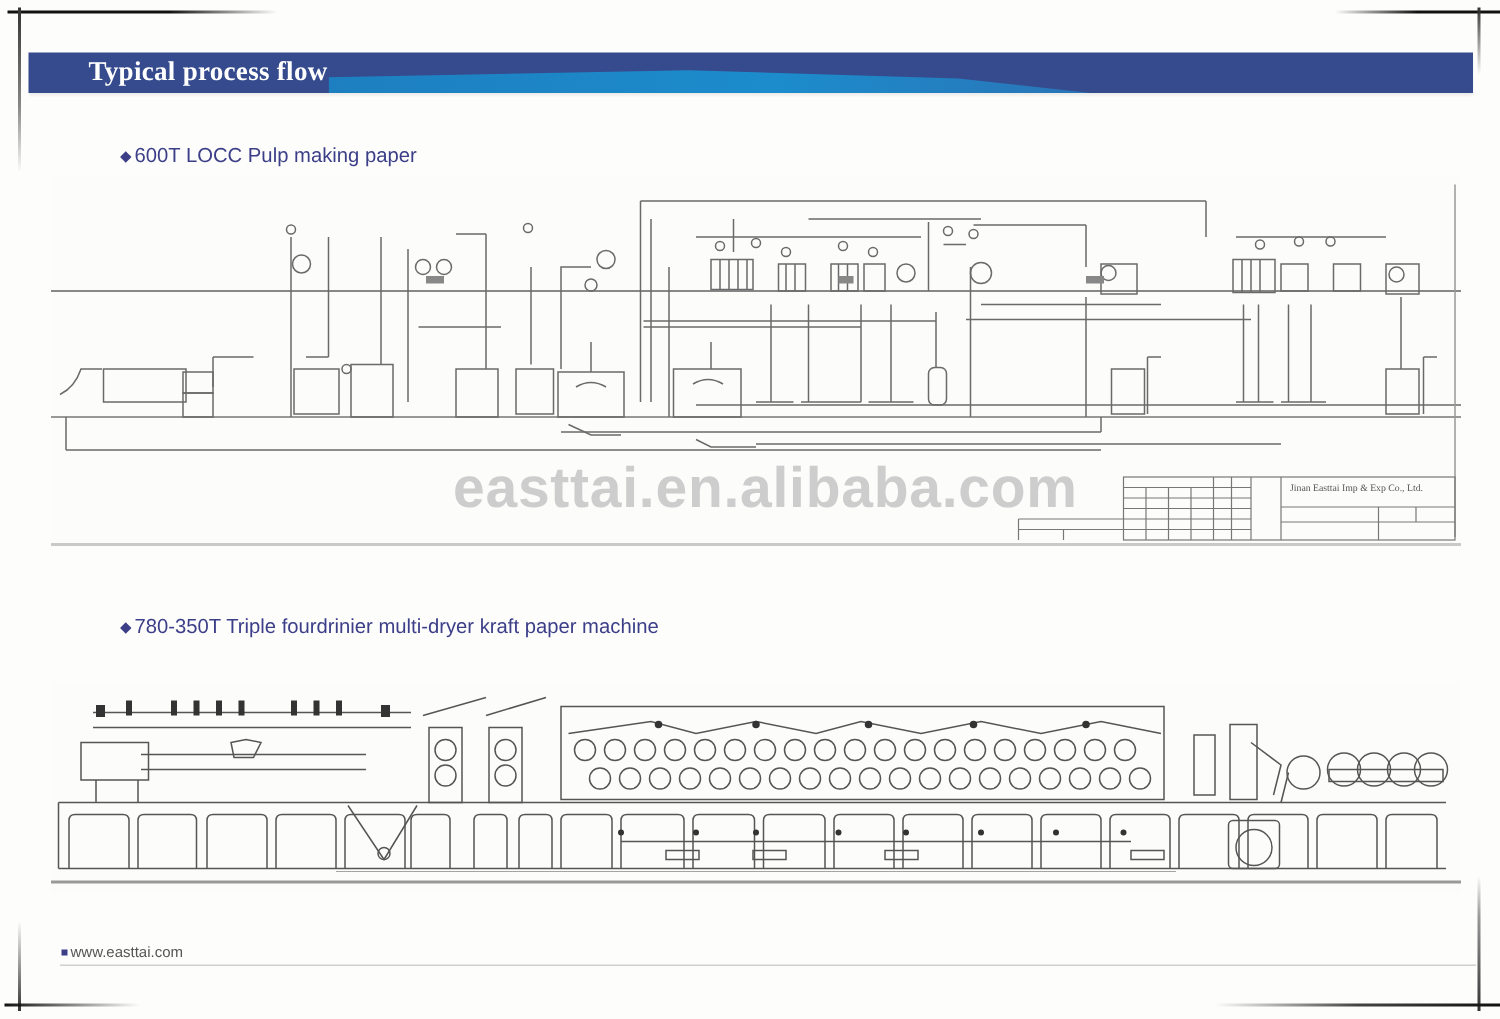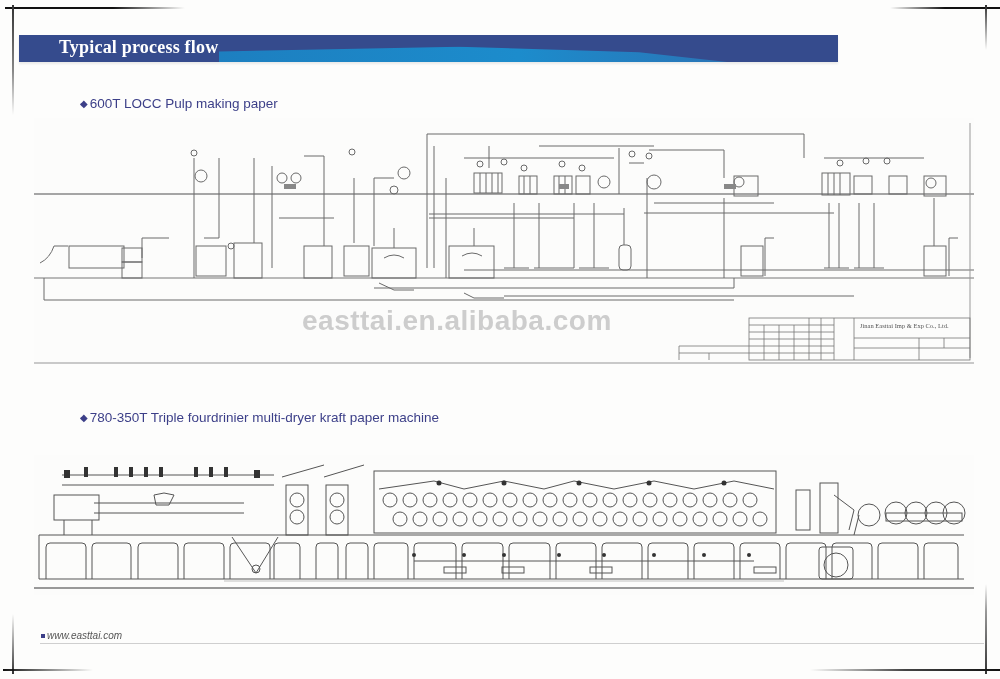--- a/index.html
+++ b/index.html
@@ -6,35 +6,35 @@
   body { width:1000px; height:679px; background:#fdfdfc; position:relative; overflow:hidden; font-family:"Liberation Sans", sans-serif; }
   .frame-top { position:absolute; left:5px; top:7px; width:180px; height:2px; background:linear-gradient(90deg,#111 0%,#111 60%,rgba(0,0,0,0) 100%); }
   .frame-top-r { position:absolute; right:0px; top:7px; width:110px; height:2px; background:linear-gradient(270deg,#111 0%,#111 50%,rgba(0,0,0,0) 100%); }
   .frame-left { position:absolute; left:12px; top:5px; width:2px; height:110px; background:linear-gradient(180deg,#333,#888 60%,rgba(0,0,0,0)); }
   .frame-left-b { position:absolute; left:12px; bottom:5px; width:2px; height:60px; background:linear-gradient(0deg,#333,rgba(0,0,0,0)); }
   .frame-right { position:absolute; right:13px; top:5px; width:2px; height:45px; background:linear-gradient(180deg,#333,rgba(0,0,0,0)); }
   .frame-right-b { position:absolute; right:13px; bottom:5px; width:2px; height:90px; background:linear-gradient(0deg,#333,#999 70%,rgba(0,0,0,0)); }
   .frame-bot { position:absolute; left:3px; bottom:8px; width:90px; height:2px; background:linear-gradient(90deg,#111,rgba(0,0,0,0)); }
   .frame-bot-r { position:absolute; right:0px; bottom:8px; width:190px; height:2px; background:linear-gradient(270deg,#111,#444 50%,rgba(0,0,0,0)); }
 
-  .banner { position:absolute; left:19px; top:35px; width:819px; height:27px; background:#354b8d; overflow:hidden; box-shadow:0 2px 2px rgba(0,0,0,0.08); }
+  .banner { position:absolute; left:19px; top:35px; width:963px; height:27px; background:#354b8d; overflow:hidden; box-shadow:0 2px 2px rgba(0,0,0,0.08); }
   .banner .wave { position:absolute; left:200px; top:10px; width:600px; height:24px; background:linear-gradient(90deg,#1d7fc0 0%,#1c8ccc 50%,#2a74b6 85%,rgba(53,75,141,0) 100%); border-top-left-radius:2px; transform:skewY(0.6deg); clip-path:polygon(0 40%, 40% 10%, 70% 25%, 100% 100%, 0 100%); }
   .banner-title { position:absolute; left:40px; top:2px; color:#fff; font-family:"Liberation Serif", serif; font-weight:bold; font-size:18px; letter-spacing:0.2px; }
 
   .section-label { position:absolute; color:#3c3f88; font-size:13.5px; }
   .section-label .diamond { font-size:10px; margin-right:2px; position:relative; top:-1px; }
 
   .diagram { position:absolute; background:#fcfcfb; }
   #pulp { left:34px; top:118px; width:940px; height:244px; border-bottom:2px solid #c9c9c9; }
   #machine { left:34px; top:455px; width:940px; height:140px; }
 
-  .watermark { position:absolute; left:302px; top:305px; color:#cdcdcd; font-size:28px; font-weight:bold; letter-spacing:0.5px; }
+  .watermark { position:absolute; left:302px; top:305px; color:#cdcdcd; font-size:38px; font-weight:bold; letter-spacing:0.5px; }
 
   .footer-rule { position:absolute; left:40px; top:643px; width:944px; height:1px; background:#cfcfcf; }
-  .footer-link { position:absolute; left:41px; top:630px; font-size:10px; color:#555;font-style:italic; }
+  .footer-link { position:absolute; left:41px; top:630px; font-size:10px; color:#555; }
   .footer-link .sq { display:inline-block; width:4px; height:4px; background:#3c3f88; margin-right:2px; position:relative; top:-1px; }
 
   .tb { position:absolute; font-size:5px; color:#666; }
 </style>
 </head>
 <body>
 
 <div class="frame-top"></div>
 <div class="frame-top-r"></div>
 <div class="frame-left"></div>

